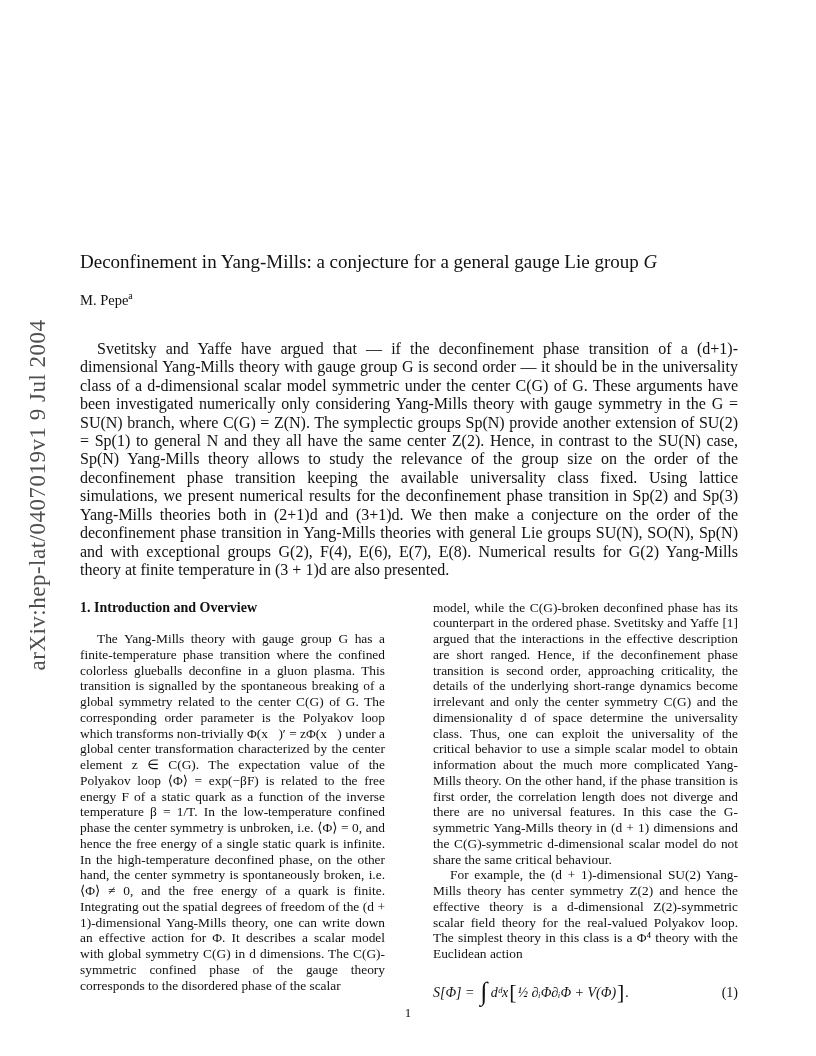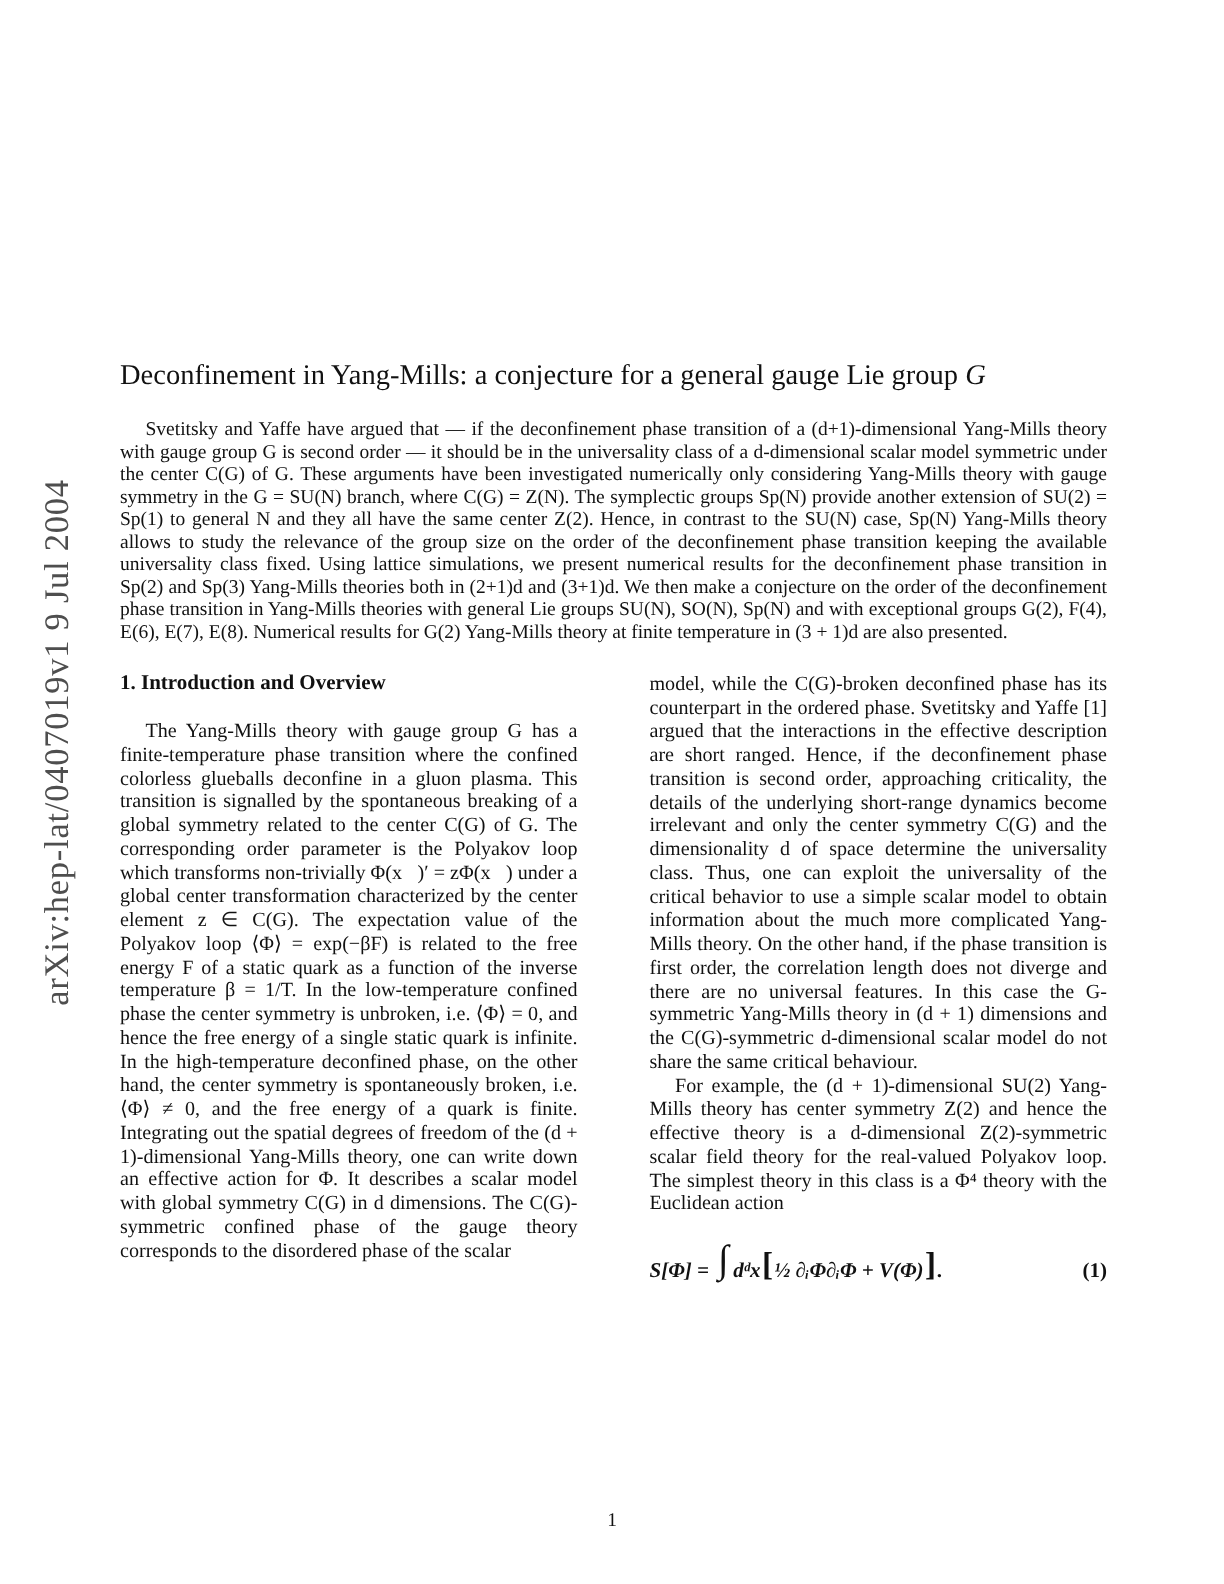--- a/index.html
+++ b/index.html
@@ -22,43 +22,43 @@
     left: 38px;
     transform: translate(-50%, -50%) rotate(-90deg);
     white-space: nowrap;
     font-size: 23px;
     letter-spacing: 0.5px;
     color: #4e4e4e;
   }
   .content {
     position: absolute;
     left: 80px;
-    top: 240px;
+    top: 251px;
     width: 658px;
   }
   .title {
     font-size: 19px;
     font-weight: normal;
     margin: 0;
     line-height: 1.2;
   }
   .title i { font-style: italic; }
   .author-line {
     margin-top: 16px;
     font-size: 14.5px;
   }
   .author-line sup { font-size: 10px; }
   .affiliation-line {
     margin-top: 13px;
     font-size: 13px;
   }
   .affiliation-line sup { font-size: 9.5px; }
   .abstract {
-    margin-top: 15px;
-    font-size: 13px;
+    margin-top: 31px;
+    font-size: 16px;
     line-height: 1.155;
     text-align: justify;
     text-indent: 17px;
   }
   .columns {
     display: flex;
     gap: 48px;
     margin-top: 20px;
   }
   .col {
@@ -72,25 +72,24 @@
     font-size: 14px;
     font-weight: bold;
     margin: 0 0 15px 0;
   }
   .col p { margin: 0; }
   .col p.indent { text-indent: 17px; }
   .col p + p { margin-top: 0; }
   .equation {
     margin-top: 16px;
     display: flex;
-    align-items: flex-end;
+    align-items: center;
     font-size: 14px;
     font-style: italic;
     white-space: nowrap;
-    font-weight: bold;
   }
   .eq-int {
     font-size: 26px;
     font-style: normal;
     margin: 0 3px 0 6px;
     position: relative;
     top: -1px;
   }
   .eq-bracket {
     font-size: 22px;
@@ -116,20 +115,21 @@
 <body>
 
 <div class="page">
 
   <div class="arxiv-stamp">arXiv:hep-lat/0407019v1  9 Jul 2004</div>
 
   <div class="content">
 
     <h1 class="title"><span>Deconfinement in Yang-Mills: a conjecture for a general gauge Lie group </span><i>G</i></h1>
 
+    <div class="author-line"><span>M. Pepe</span><sup>a</sup></div>
 
 
     <p class="abstract">Svetitsky and Yaffe have argued that — if the deconfinement phase transition of a (d+1)-dimensional Yang-Mills theory with gauge group G is second order — it should be in the universality class of a d-dimensional scalar model symmetric under the center C(G) of G. These arguments have been investigated numerically only considering Yang-Mills theory with gauge symmetry in the G = SU(N) branch, where C(G) = Z(N). The symplectic groups Sp(N) provide another extension of SU(2) = Sp(1) to general N and they all have the same center Z(2). Hence, in contrast to the SU(N) case, Sp(N) Yang-Mills theory allows to study the relevance of the group size on the order of the deconfinement phase transition keeping the available universality class fixed. Using lattice simulations, we present numerical results for the deconfinement phase transition in Sp(2) and Sp(3) Yang-Mills theories both in (2+1)d and (3+1)d. We then make a conjecture on the order of the deconfinement phase transition in Yang-Mills theories with general Lie groups SU(N), SO(N), Sp(N) and with exceptional groups G(2), F(4), E(6), E(7), E(8). Numerical results for G(2) Yang-Mills theory at finite temperature in (3 + 1)d are also presented.</p>
 
     <div class="columns">
 
       <div class="col">
         <h2 class="section-heading">1. Introduction and Overview</h2>
         <p class="indent">The Yang-Mills theory with gauge group G has a finite-temperature phase transition where the confined colorless glueballs deconfine in a gluon plasma. This transition is signalled by the spontaneous breaking of a global symmetry related to the center C(G) of G. The corresponding order parameter is the Polyakov loop which transforms non-trivially Φ(x⃗)′ = zΦ(x⃗) under a global center transformation characterized by the center element z ∈ C(G). The expectation value of the Polyakov loop ⟨Φ⟩ = exp(−βF) is related to the free energy F of a static quark as a function of the inverse temperature β = 1/T. In the low-temperature confined phase the center symmetry is unbroken, i.e. ⟨Φ⟩ = 0, and hence the free energy of a single static quark is infinite. In the high-temperature deconfined phase, on the other hand, the center symmetry is spontaneously broken, i.e. ⟨Φ⟩ ≠ 0, and the free energy of a quark is finite. Integrating out the spatial degrees of freedom of the (d + 1)-dimensional Yang-Mills theory, one can write down an effective action for Φ. It describes a scalar model with global symmetry C(G) in d dimensions. The C(G)-symmetric confined phase of the gauge theory corresponds to the disordered phase of the scalar</p>
       </div>

